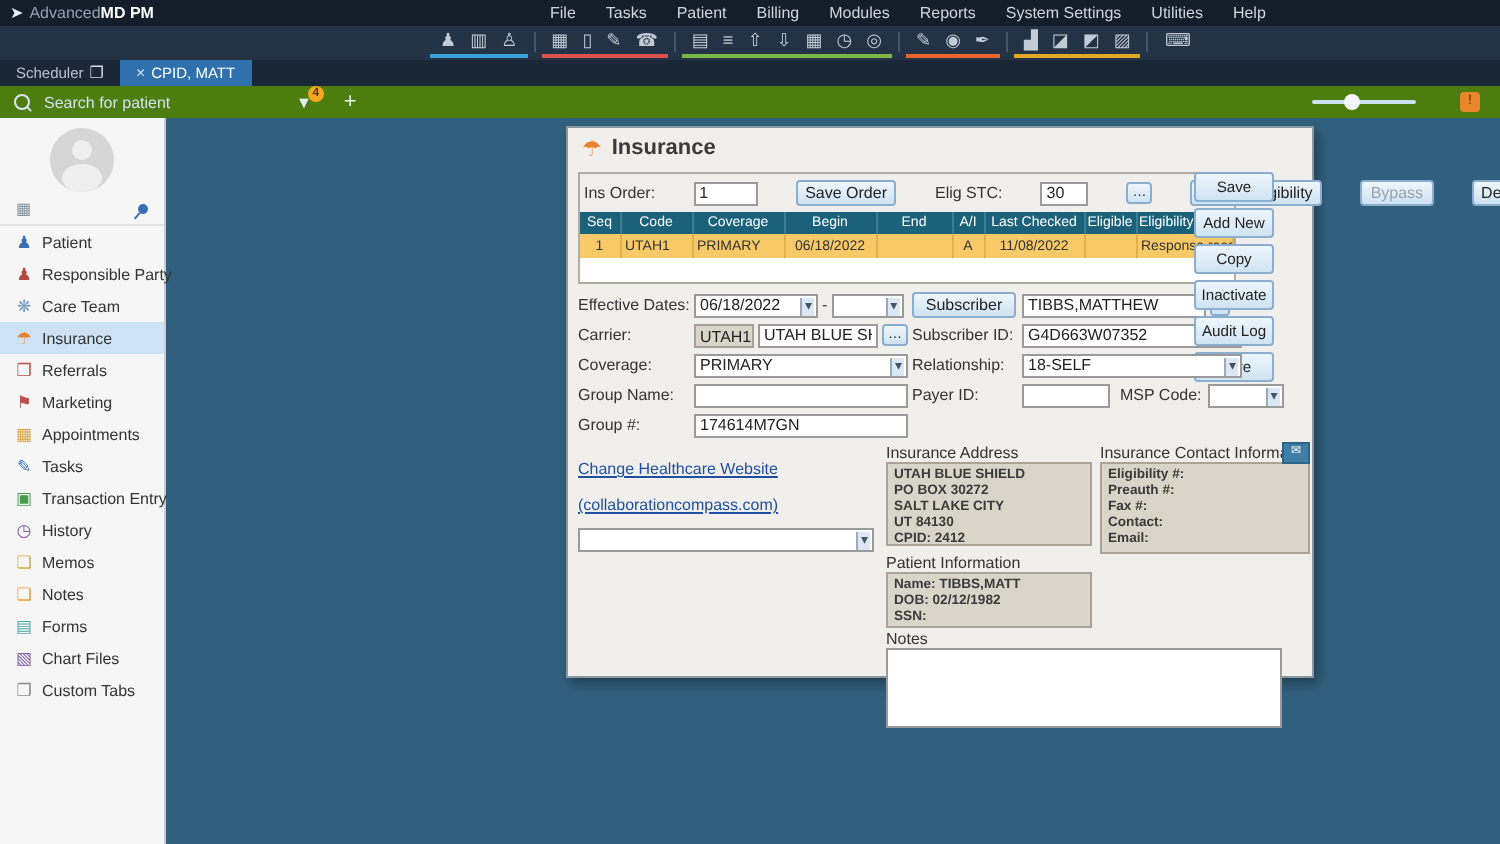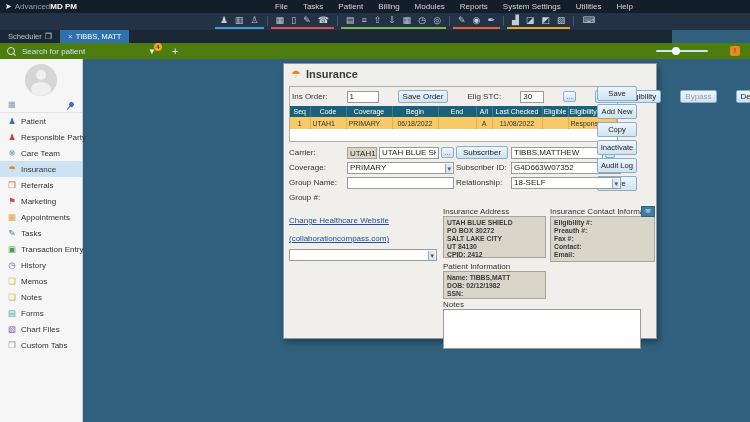--- a/index.html
+++ b/index.html
@@ -20,21 +20,21 @@
            display:flex;align-items:center;padding-left:215px;box-sizing:border-box}
   .tgroup{display:flex;align-items:flex-start;gap:7px;padding:0 5px 2px 5px;border-bottom:2px solid transparent}
   .tgroup.u-blue{border-bottom-color:#3aa0d8}
   .tgroup.u-red{border-bottom-color:#d9534f}
   .tgroup.u-green{border-bottom-color:#7ab648}
   .tgroup.u-orange{border-bottom-color:#e8642c}
   .tgroup.u-amber{border-bottom-color:#e0a826}
   .ticon{font-size:9px;line-height:10px;color:#c2cbd6;cursor:pointer}
   .tsep{width:1px;height:10px;background:#45566b;margin:0 3px 2px 3px}
 
-  .tabbar{position:absolute;left:0;top:30px;width:672px;height:13px;background:#1a2736;
+  .tabbar{position:absolute;left:0;top:30px;width:750px;height:13px;background:#1a2736;
           display:flex;align-items:stretch;font-size:7.5px}
   .tab{display:flex;align-items:center;gap:3px;padding:0 8px;color:#b8c2cd;cursor:pointer}
   .tab.active{background:#2f71ad;color:#fff}
   .tab .x{font-size:8px;color:#d7dee6}
 
   .searchbar{position:absolute;left:0;top:43px;width:750px;height:16px;background:#4d7c0f;
              display:flex;align-items:center}
   .mag{width:6px;height:6px;border:1px solid #dce8f3;border-radius:50%;position:relative;margin-left:7px}
   .mag::after{content:"";position:absolute;width:3px;height:1px;background:#dce8f3;
               transform:rotate(45deg);left:5px;top:6px}
@@ -194,21 +194,21 @@
   </div>
 </div>
 
 <div class="tabbar">
   <div class="tab">
     <span>Scheduler</span>
     <span class="x">❐</span>
   </div>
   <div class="tab active">
     <span class="x">×</span>
-    <span>TIBBS, MATT</span>
+    <span>CPID, MATT</span>
   </div>
 </div>
 
 <div class="searchbar">
   <span class="mag"></span>
   <input class="searchinput" type="text" placeholder="Search for patient" style="">
   <span class="funnel">
     <span>▼</span>
     <span class="badge">4</span>
   </span>
@@ -352,51 +352,64 @@
           <td class="left">Response received from carr</td>
         </tr>
       </tbody>
         </table>
       <div class="grid-filler"></div>
     </div>
 
     <div class="form">
       <div class="fcol left">
         <div class="frow">
+          <span class="lbl">Effective Dates:</span>
+          <span class="combo" style="width:62px">06/18/2022</span>
+          <span class="lbl" style="width:auto;margin:0 2px">-</span>
+          <span class="combo" style="width:36px"></span>
+        </div>
+        <div class="frow">
           <span class="lbl">Carrier:</span>
           <span class="codebox" style="width:30px">UTAH1</span>
           <input class="inp" style="width: 60px; margin-left: 2px;" value="UTAH BLUE SHIELD">
           <button class="btn tinybtn" style="margin-left:2px">…</button>
         </div>
         <div class="frow">
           <span class="lbl">Coverage:</span>
           <span class="combo" style="width:107px">PRIMARY</span>
         </div>
         <div class="frow">
           <span class="lbl">Group Name:</span>
           <input class="inp" style="width: 107px;" value="">
         </div>
         <div class="frow">
           <span class="lbl">Group #:</span>
+          <input class="inp" style="width: 107px;" value="174614M7GN">
         </div>
       </div>
 
       <div class="fcol right">
         <div class="frow">
           <button class="btn" style="width:52px;flex:none">Subscriber</button>
           <input class="inp" style="width: 92px; margin-left: 3px;" value="TIBBS,MATTHEW">
           <button class="btn tinybtn" style="margin-left:2px">≡</button>
         </div>
         <div class="frow">
           <span class="lbl">Subscriber ID:</span>
           <input class="inp" style="width: 110px;" value="G4D663W07352">
         </div>
         <div class="frow">
           <span class="lbl">Relationship:</span>
           <span class="combo" style="width:110px">18-SELF</span>
+        </div>
+        <div class="frow">
+          <span class="lbl">Payer ID:</span>
+          <input class="inp" style="width: 44px;" value="">
+          <span class="lbl" style="width:auto;margin-left:5px">MSP Code:</span>
+          <span class="combo" style="width:38px;margin-left:3px"></span>
         </div>
       </div>
     </div>
 
     <div class="bottom">
       <div class="bcol-left">
         <div class="linkrow"><a class="chlink">Change Healthcare Website (collaborationcompass.com)</a></div>
         <span class="combo" style="width:148px;margin-top:4px;display:flex"></span>
       </div>
       <div class="bcol-mid">

